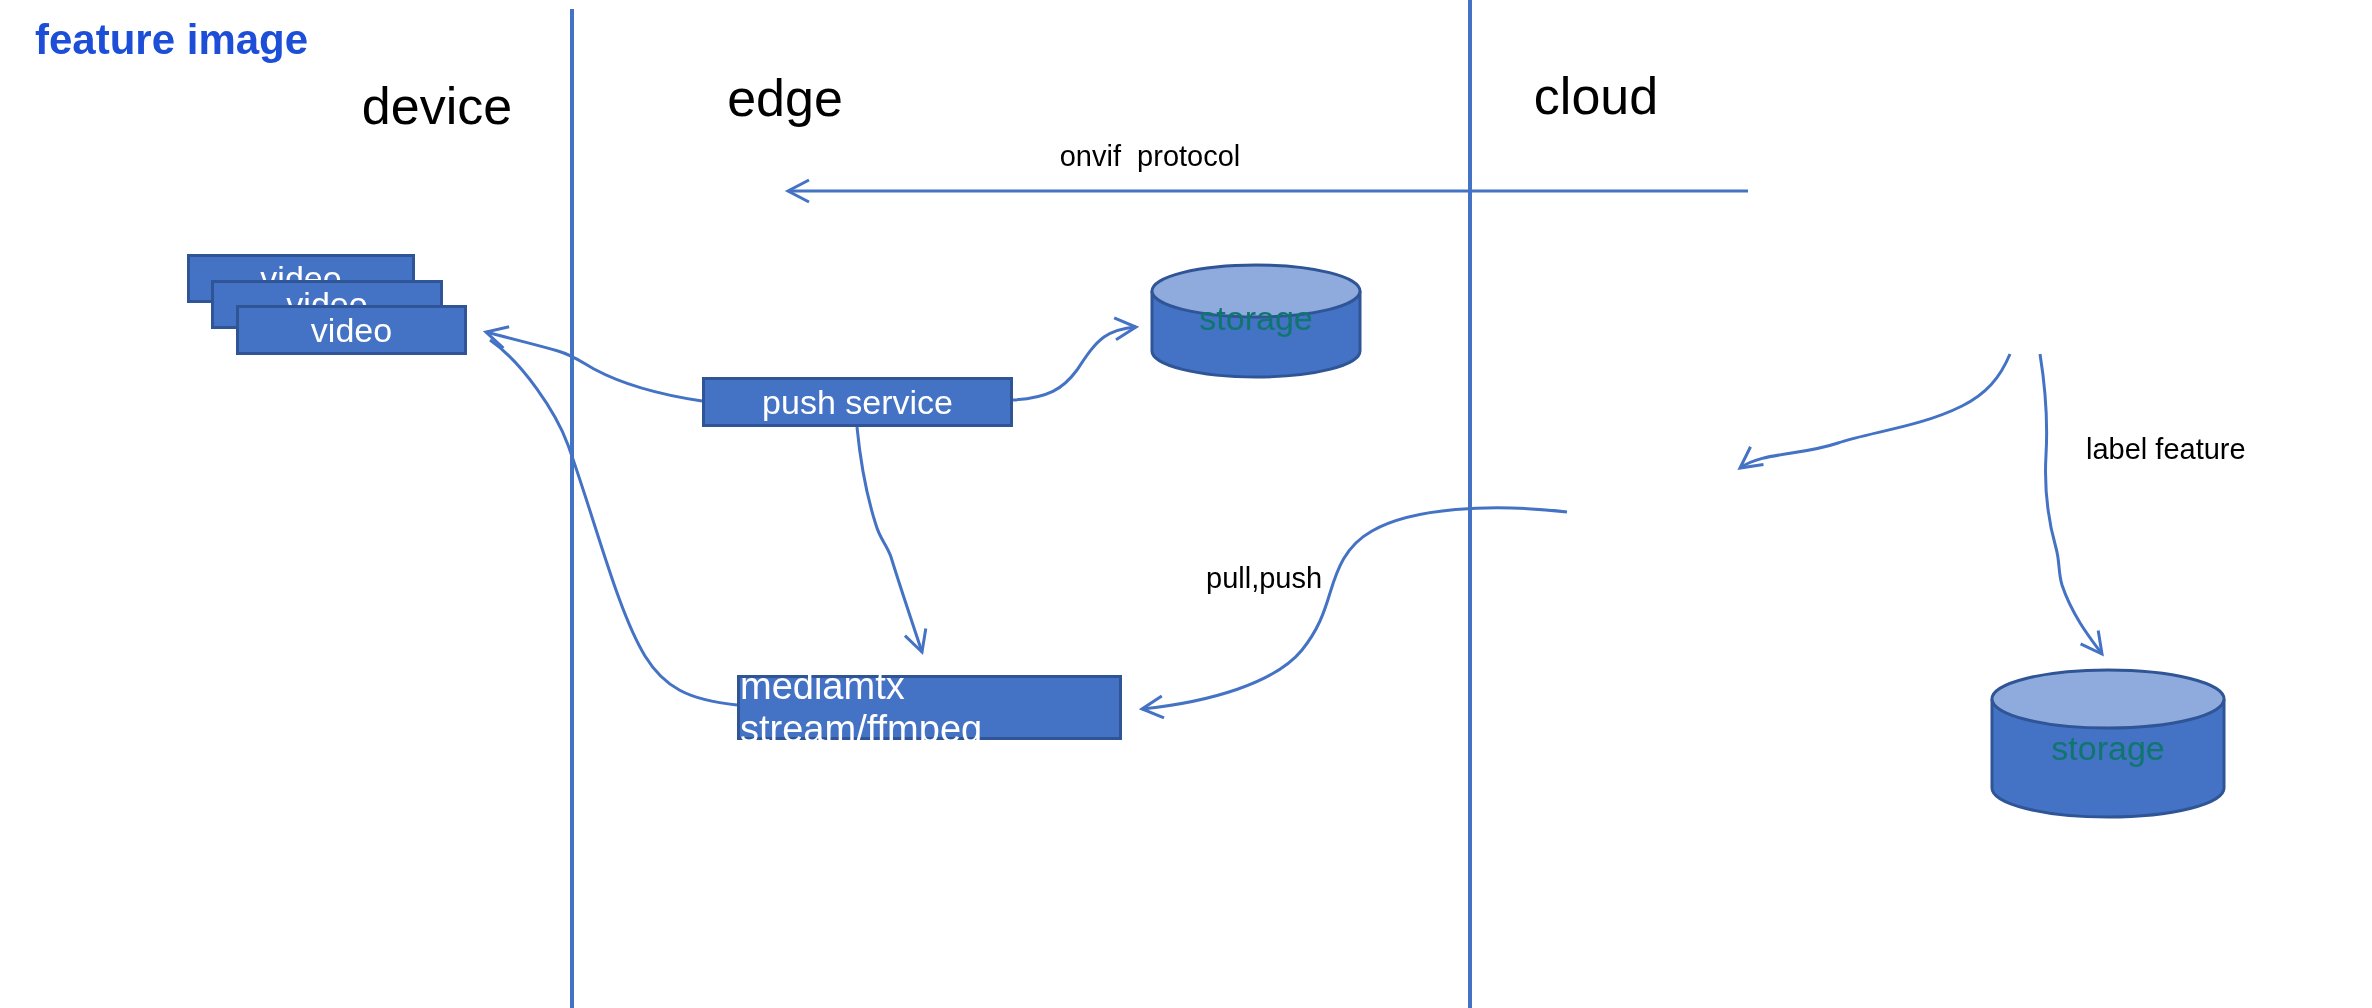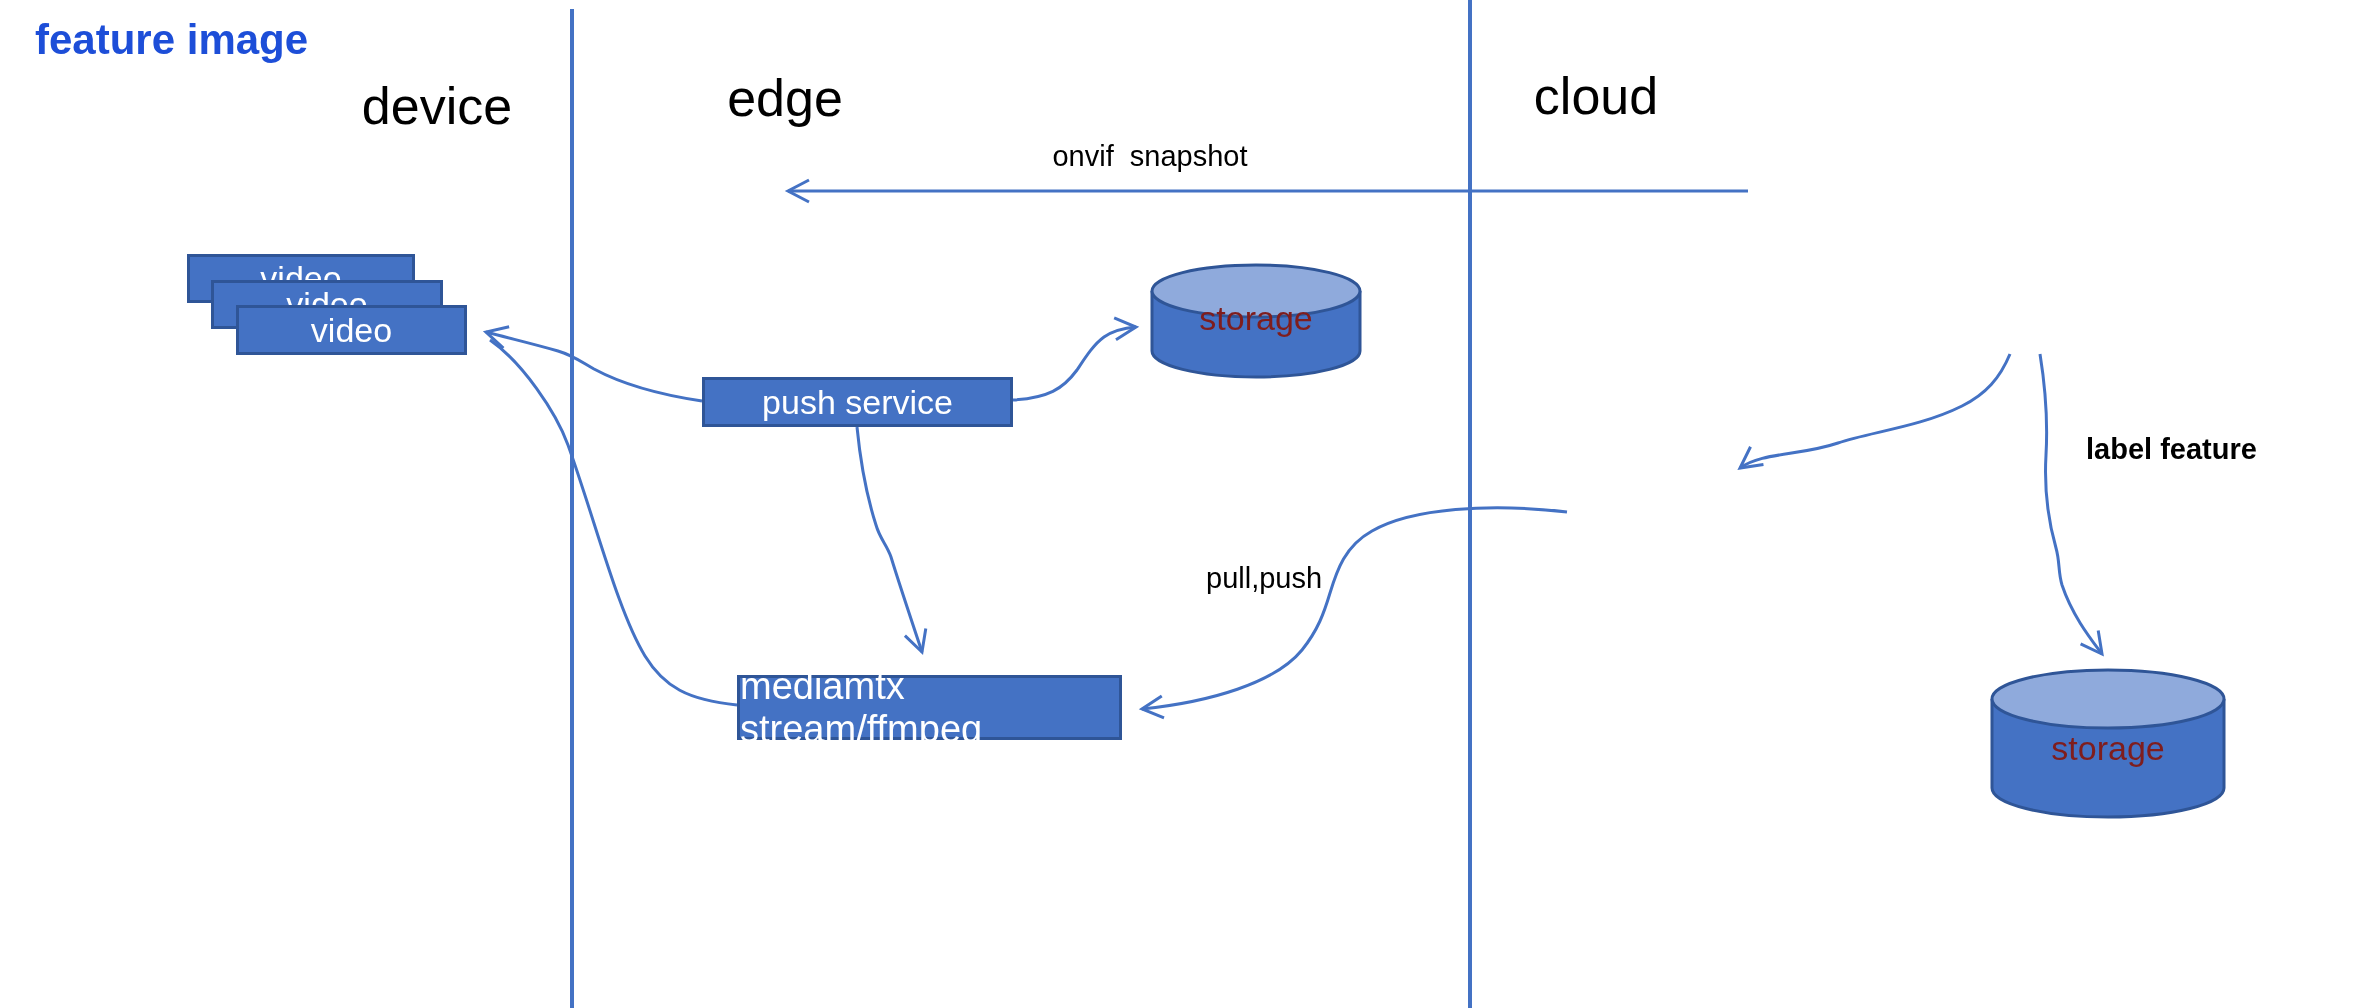--- a/index.html
+++ b/index.html
@@ -12,21 +12,21 @@
   .lane-header{font-size:52px;color:#000;text-align:center;}
   .lane-line{width:4px;background:#4472C4;}
   .overlay{position:absolute;left:0;top:0;width:2372px;height:1008px;}
   .node{
     position:absolute;display:flex;align-items:center;justify-content:center;
     background:#4472C4;border:3px solid #2F5597;box-sizing:border-box;
     color:#ffffff;
   }
   .cyl-label{
     position:absolute;display:flex;align-items:center;justify-content:center;
-    color:#7f1d1d;font-size:34px;
+    color:#0f766e;font-size:34px;
   }
   .edge-label{position:absolute;font-size:29px;color:#000;white-space:pre;}
   path.connector{fill:none;stroke:#4472C4;stroke-width:3;}
   .cyl-body{fill:#4472C4;stroke:#2F5597;stroke-width:3;}
   .cyl-top{fill:#8FAADC;stroke:#2F5597;stroke-width:3;}
 </style>
 </head>
 <body>
 
 <div class="canvas">
@@ -93,17 +93,17 @@
     <span>mediamtx stream/ffmpeg</span>
   </div>
 
   <div class="cyl-label" style="left:1152px;top:296px;width:208px;height:44px;">
     <span>storage</span>
   </div>
   <div class="cyl-label" style="left:1992px;top:726px;width:232px;height:44px;">
     <span>storage</span>
   </div>
 
-  <div class="edge-label" style="left:1000px;top:140px;width:300px;text-align:center;">onvif  snapshot</div>
+  <div class="edge-label" style="left:1000px;top:140px;width:300px;text-align:center;">onvif  protocol</div>
   <div class="edge-label" style="left:1206px;top:562px;">pull,push</div>
-  <div class="edge-label" style="left:2086px;top:433px;font-weight:bold;">label feature</div>
+  <div class="edge-label" style="left:2086px;top:433px;">label feature</div>
 
 </div>
 
 </body></html>

